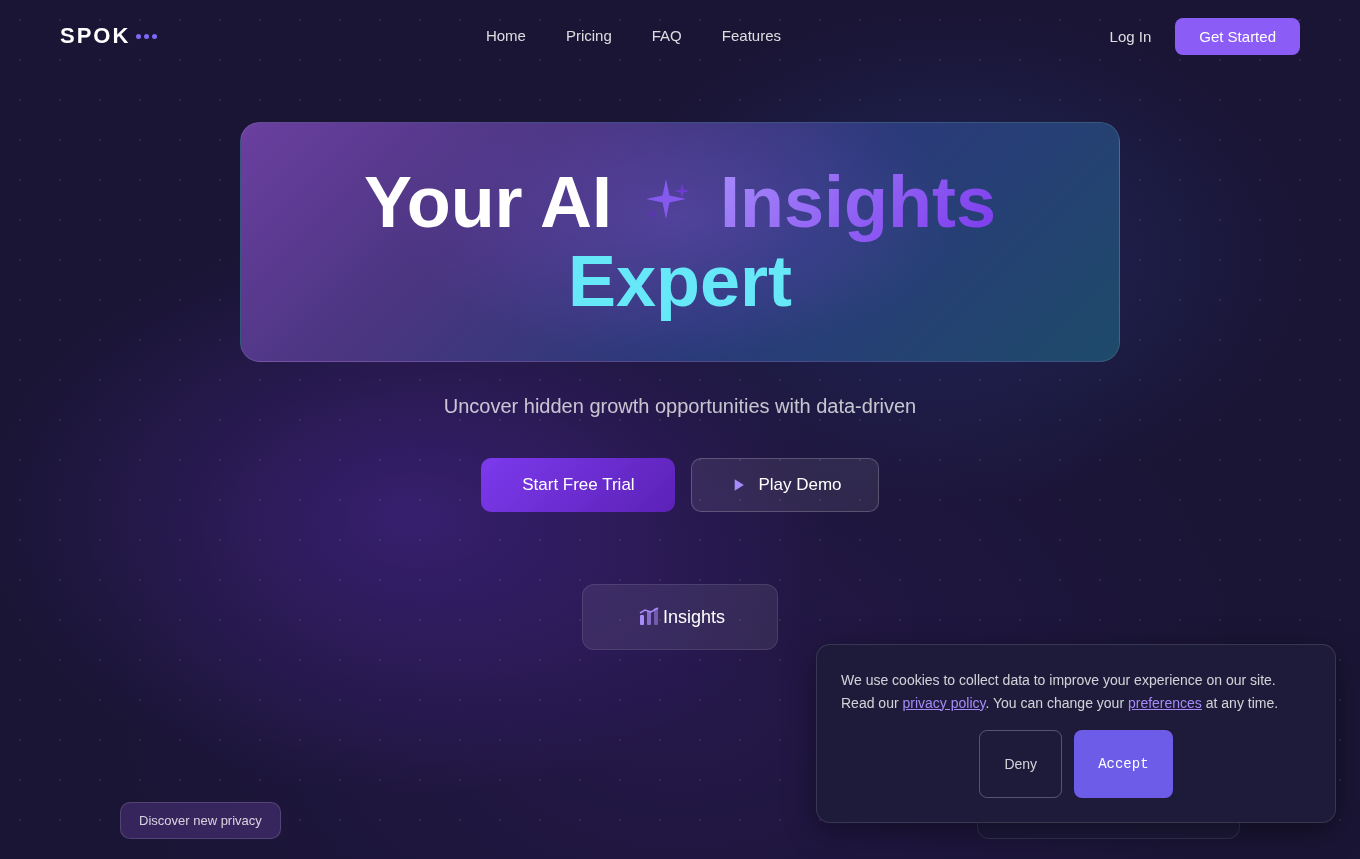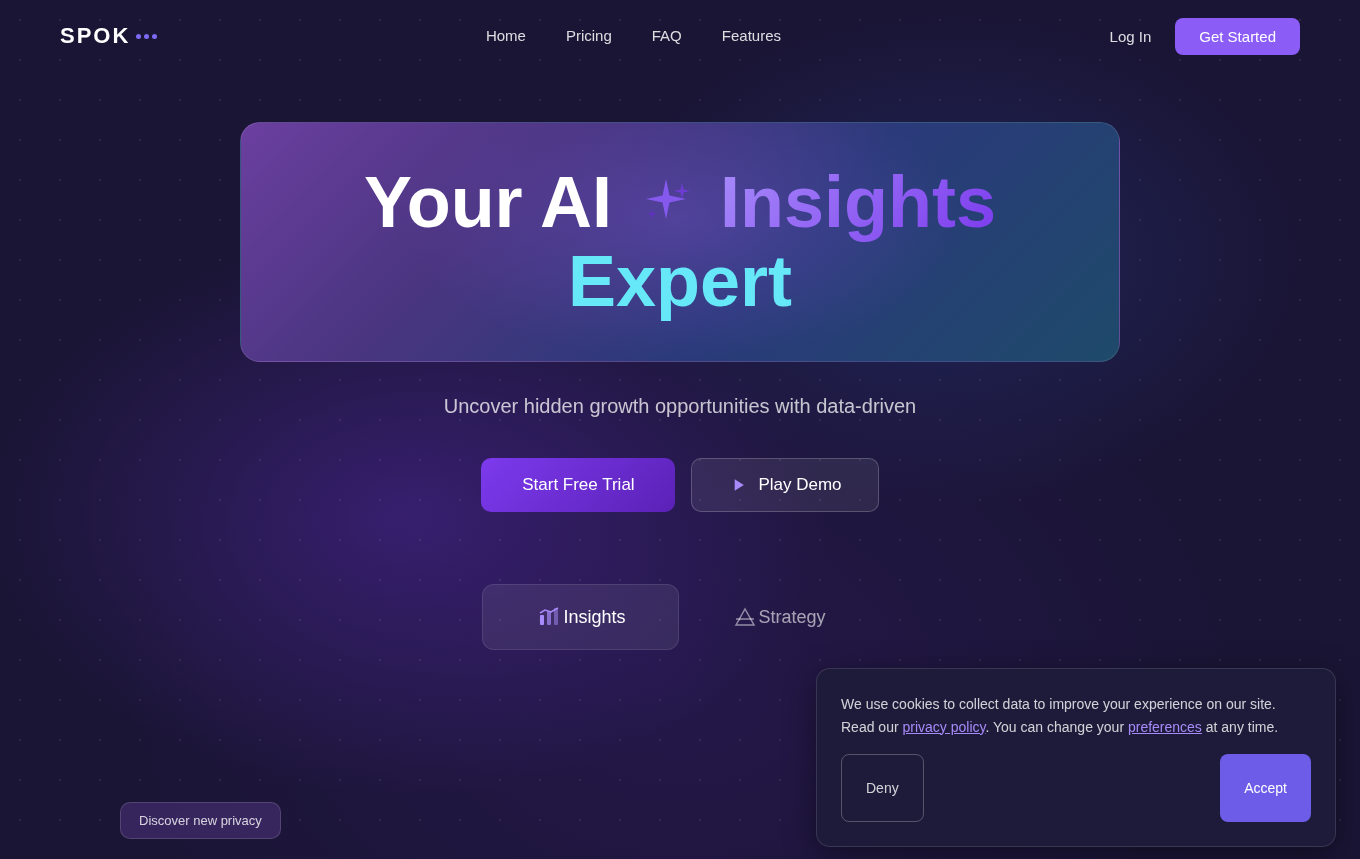--- a/index.html
+++ b/index.html
@@ -292,21 +292,21 @@
       padding: 20px 24px;
       max-width: 400px;
       font-size: 15px;
       color: rgba(255,255,255,0.8);
       backdrop-filter: blur(8px);
     }
 
     
     .cookie-banner {
       position: absolute;
-      bottom: 12px;
+      bottom: 36px;
       right: 24px;
       z-index: 100;
       background: #1e1b3a;
       border: 1px solid rgba(255,255,255,0.12);
       border-radius: 14px;
       padding: 24px;
       width: 520px;
       box-shadow: 0 8px 32px rgba(0,0,0,0.4);
     }
 
@@ -319,21 +319,21 @@
 
     .cookie-link {
       color: #a78bfa;
       text-decoration: underline;
       cursor: pointer;
     }
 
     .cookie-buttons {
       display: flex;
       gap: 12px;
-      justify-content: space-between;
+      justify-content: center;
     }
 
     .btn-deny {
       background: transparent;
       border: 1px solid rgba(255,255,255,0.25);
       color: rgba(255,255,255,0.8);
       padding: 10px 24px;
       border-radius: 8px;
       cursor: pointer;
       font-size: 14px;
@@ -341,20 +341,21 @@
 
     .btn-accept {
       background: #6c5ce7;
       border: none;
       color: #fff;
       padding: 26px 24px;
       border-radius: 8px;
       cursor: pointer;
       font-size: 14px;
       font-weight: 500;
+      font-family: Liberation Mono, monospace;
     }
   </style>
 </head>
 <body>
 
 <nav>
   <div class="nav-logo">
     <span class="logo-text">SPOK</span>
     <div class="logo-dots">
       <div class="logo-dot"></div>
@@ -420,29 +421,20 @@
       <div class="tab-icon">
         <svg width="24" height="24" viewBox="0 0 24 24" fill="none">
           <rect x="3" y="10" width="4" height="10" rx="1" fill="#a78bfa"></rect>
           <rect x="10" y="6" width="4" height="14" rx="1" fill="#a78bfa" opacity="0.7"></rect>
           <rect x="17" y="3" width="4" height="17" rx="1" fill="#a78bfa" opacity="0.5"></rect>
           <path d="M3 8 L8 5 L14 7 L21 3" stroke="#a78bfa" stroke-width="1.5" fill="none"></path>
         </svg>
       </div>
       <span>Insights</span>
     </div>
-    <div class="tab-item">
-      <div class="tab-icon">
-        <svg width="24" height="24" viewBox="0 0 24 24" fill="none">
-          <polygon points="3,20 12,4 21,20" stroke="rgba(255,255,255,0.5)" stroke-width="1.5" fill="none"></polygon>
-          <line x1="3" y1="14" x2="21" y2="14" stroke="rgba(255,255,255,0.5)" stroke-width="1.5"></line>
-        </svg>
-      </div>
-      <span>Strategy</span>
-    </div>
   </div>
 </section>
 
 <div class="bottom-area">
   <div class="keyword-bubble">Discover new privacy</div>
   <div class="chat-bubble">
     <span>What can I help you with today?</span>
   </div>
 </div>
 

